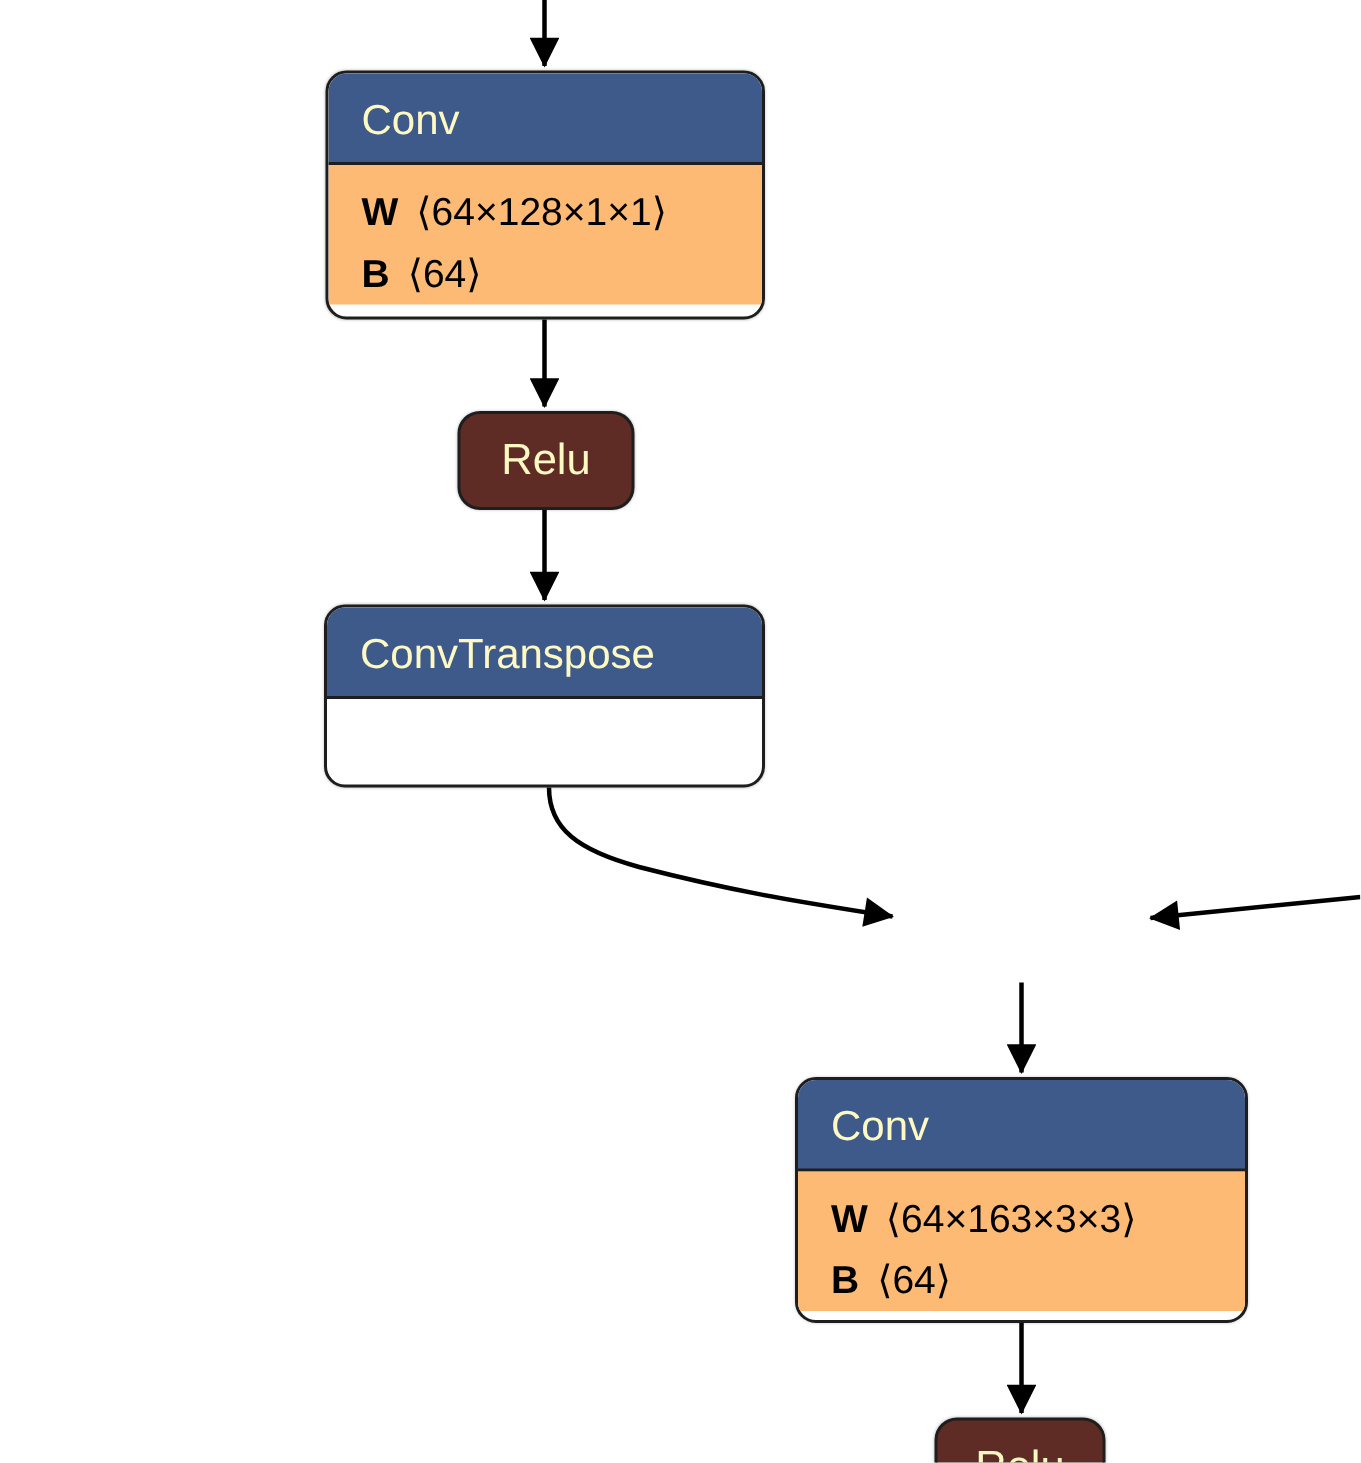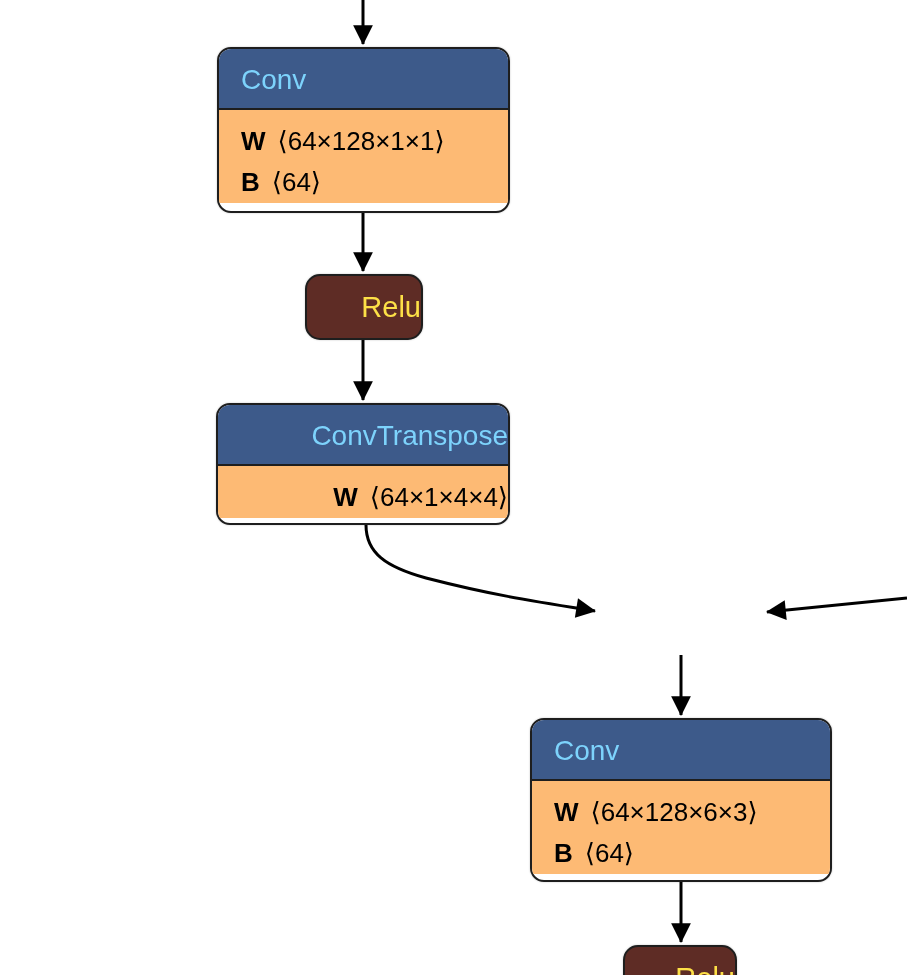--- a/index.html
+++ b/index.html
@@ -29,21 +29,21 @@
     box-sizing: border-box;
     border: 2.6px solid #1e1e1e;
     border-radius: 14px;
     background: #ffffff;
     overflow: hidden;
     box-shadow: 0 0 2px rgba(0,0,0,0.25);
   }
   .node-header {
     box-sizing: border-box;
     background: #3d5a8a;
-    color: #7dd3fc;
+    color: #fef9c3;
     font-size: 28px;
     font-weight: 400;
     padding: 0 0 0 22px;
     height: 61px;
     line-height: 61px;
     border-bottom: 2.6px solid #1e1e1e;
     white-space: nowrap;
   }
   .node-body {
     box-sizing: border-box;
@@ -58,25 +58,25 @@
   }
   .attr-key {
     font-weight: 700;
     margin-right: 12px;
   }
   .opnode {
     position: absolute;
     box-sizing: border-box;
     border: 2.6px solid #1e1e1e;
     border-radius: 15px;
-    color: #fde047;
+    color: #fef9c3;
     font-size: 29px;
     display: flex;
     align-items: center;
-    justify-content: flex-end;
+    justify-content: center;
     box-shadow: 0 0 2px rgba(0,0,0,0.25);
     white-space: nowrap;
   }
   .opnode.activation { background: #5e2c25; }
   .opnode.tensorop   { background: #4a3a32; }
 </style>
 </head>
 <body>
 
 <div id="canvas">
@@ -105,35 +105,30 @@
       <div class="attr-row">
         <span class="attr-key">B</span><span class="attr-value">⟨64⟩</span>
       </div>
     </div>
   </div>
 
   <div class="opnode activation" style="left:305px; top:274px; width:118px; height:66px;">
     <span>Relu</span>
   </div>
 
-  <div class="node" style="left:216px; top:403px; width:294px; height:122px;text-align:right;">
+  <div class="node" style="left:216px; top:403px; width:294px; height:122px;">
     <div class="node-header">ConvTranspose</div>
-    <div class="node-body">
-      <div class="attr-row">
-        <span class="attr-key">W</span><span class="attr-value">⟨64×1×4×4⟩</span>
-      </div>
-    </div>
   </div>
 
 
   <div class="node" style="left:530px; top:718px; width:302px; height:164px;">
     <div class="node-header">Conv</div>
     <div class="node-body">
       <div class="attr-row">
-        <span class="attr-key">W</span><span class="attr-value">⟨64×128×6×3⟩</span>
+        <span class="attr-key">W</span><span class="attr-value">⟨64×163×3×3⟩</span>
       </div>
       <div class="attr-row">
         <span class="attr-key">B</span><span class="attr-value">⟨64⟩</span>
       </div>
     </div>
   </div>
 
   <div class="opnode activation" style="left:623px; top:945px; width:114px; height:66px;">
     <span>Relu</span>
   </div>

